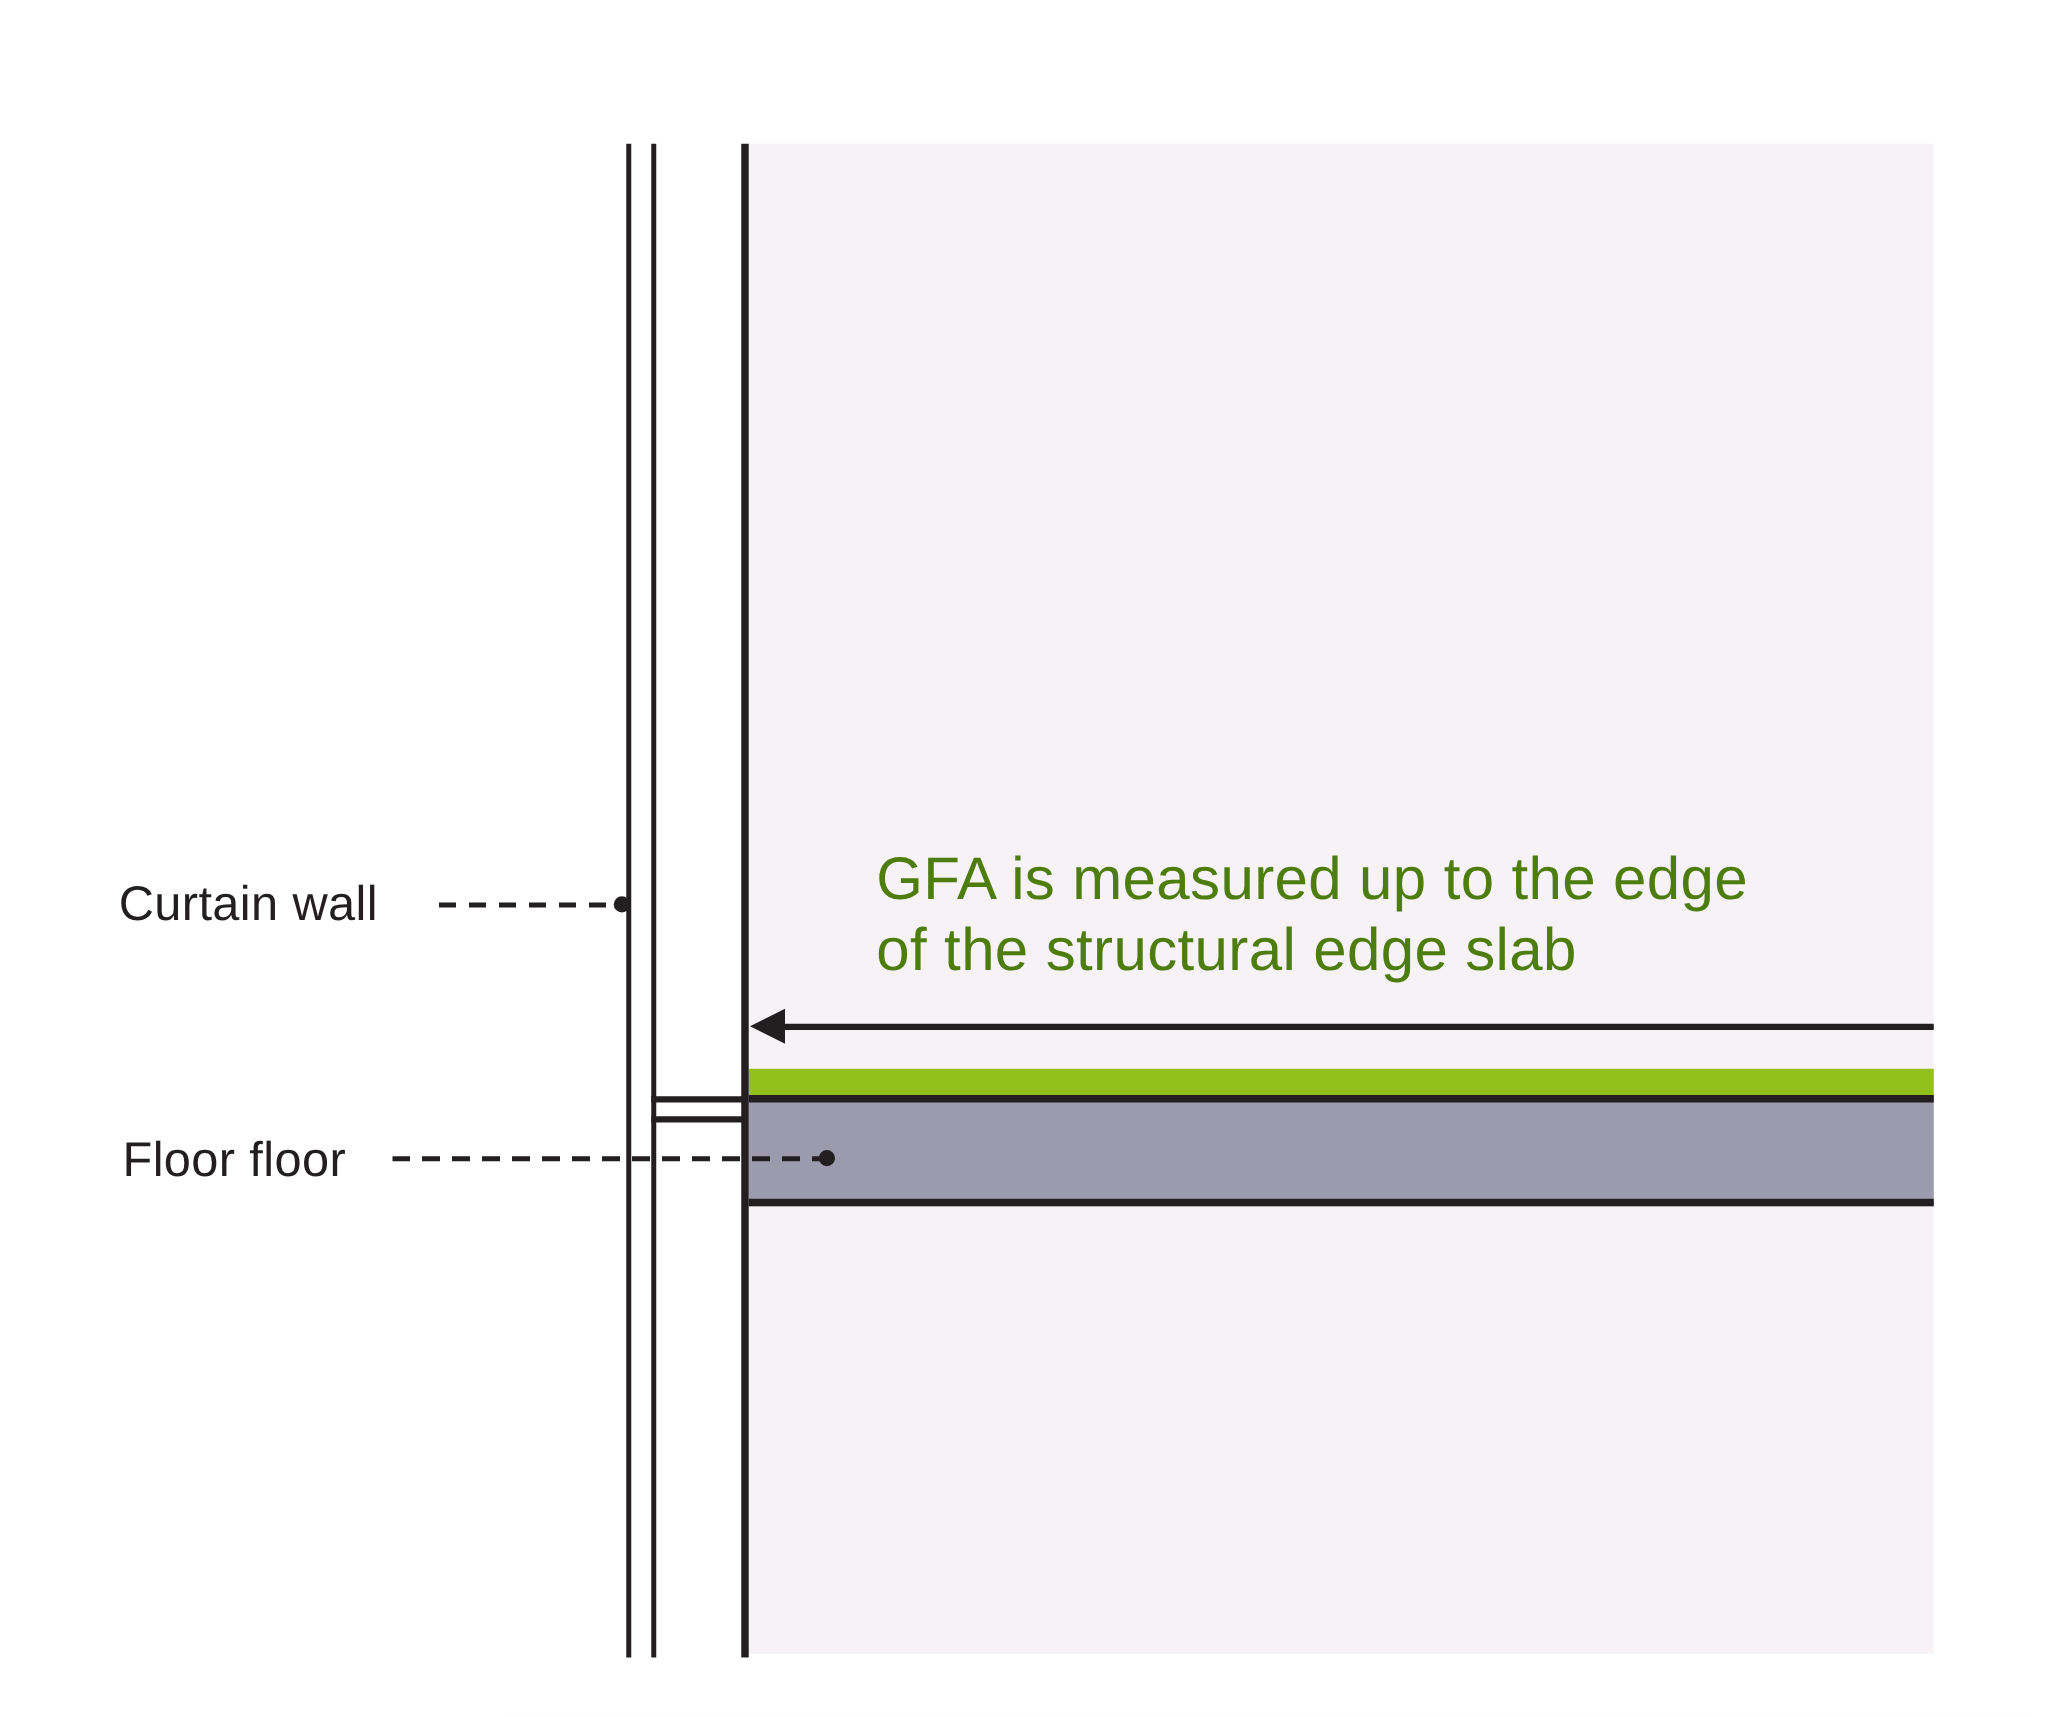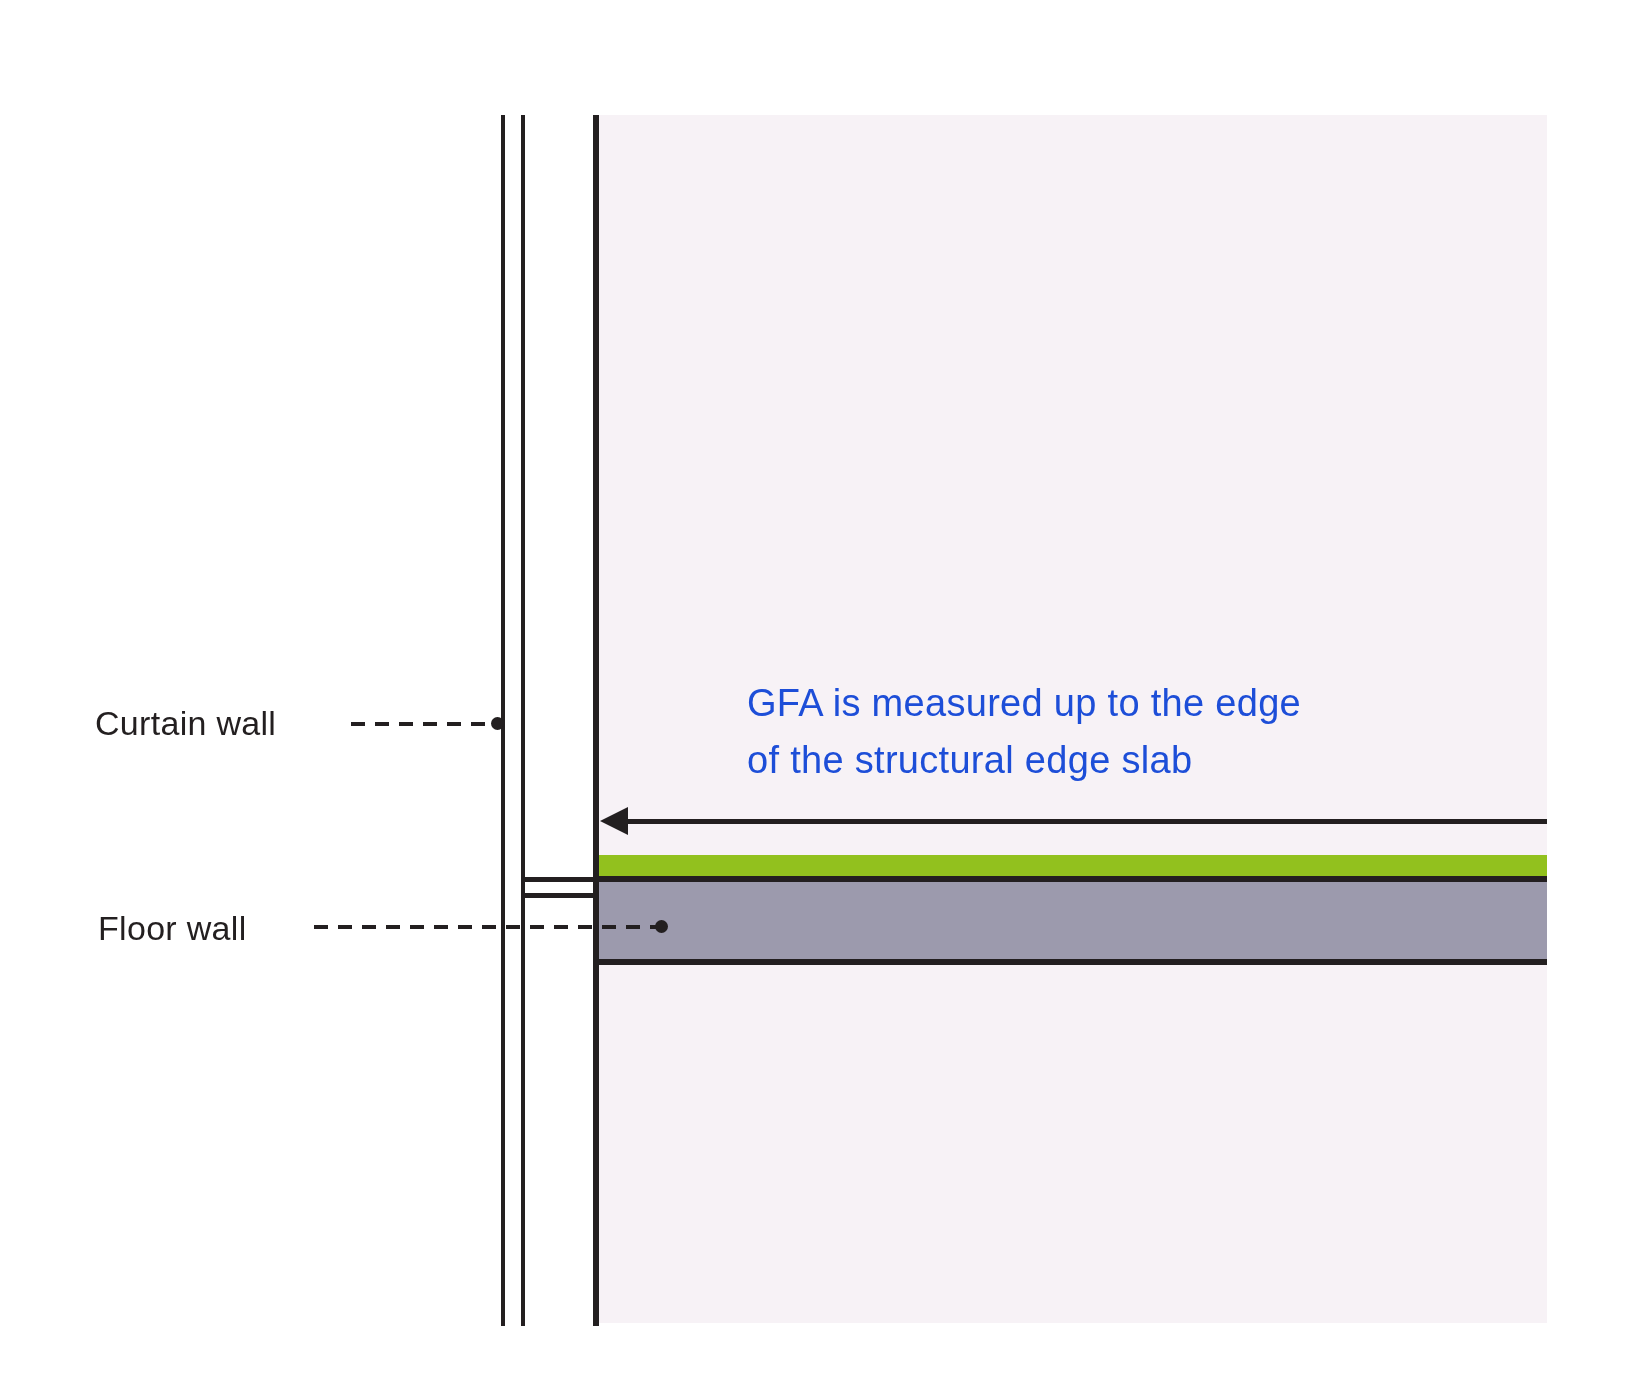--- a/index.html
+++ b/index.html
@@ -57,30 +57,30 @@
   .arrow-head {
     position: absolute; left: 600px; top: 807px;
     width: 0; height: 0; z-index: 4;
     border-top: 14px solid transparent;
     border-bottom: 14px solid transparent;
     border-right: 28px solid #231f20;
   }
 
   
   .annotation {
-    position: absolute; left: 747px; top: 675px;
-    font-size: 38px; line-height: 57px;
+    position: absolute; left: 701px; top: 675px;
+    font-size: 48px; line-height: 57px;
     font-weight: 300; letter-spacing: 0.3px;
-    color: #1d4ed8; z-index: 5; white-space: nowrap;
+    color: #4d7c0f; z-index: 5; white-space: nowrap;
   }
 
   
   .label {
     position: absolute;
-    font-size: 34px; line-height: 57px;
+    font-size: 39px; line-height: 57px;
     font-weight: 300; letter-spacing: 0.3px;
     color: #231f20; z-index: 5; white-space: nowrap;
   }
   .label.curtain { left: 95px; top: 695px; }
   .label.floor   { left: 98px; top: 900px; }
 
   
   .leader {
     position: absolute; height: 4px; z-index: 6;
     background: repeating-linear-gradient(90deg,
@@ -122,17 +122,17 @@
 
   <div class="annotation">
     <div>GFA is measured up to the edge</div>
     <div>of the structural edge slab</div>
   </div>
 
   <div class="label curtain">Curtain wall</div>
   <div class="leader curtain"></div>
   <div class="dot curtain" style="background-color: rgb(35, 31, 32);"></div>
 
-  <div class="label floor">Floor wall</div>
+  <div class="label floor">Floor floor</div>
   <div class="leader floor"></div>
   <div class="dot floor" style="background-color: rgb(35, 31, 32);"></div>
 
 </div>
 
 </body></html>

